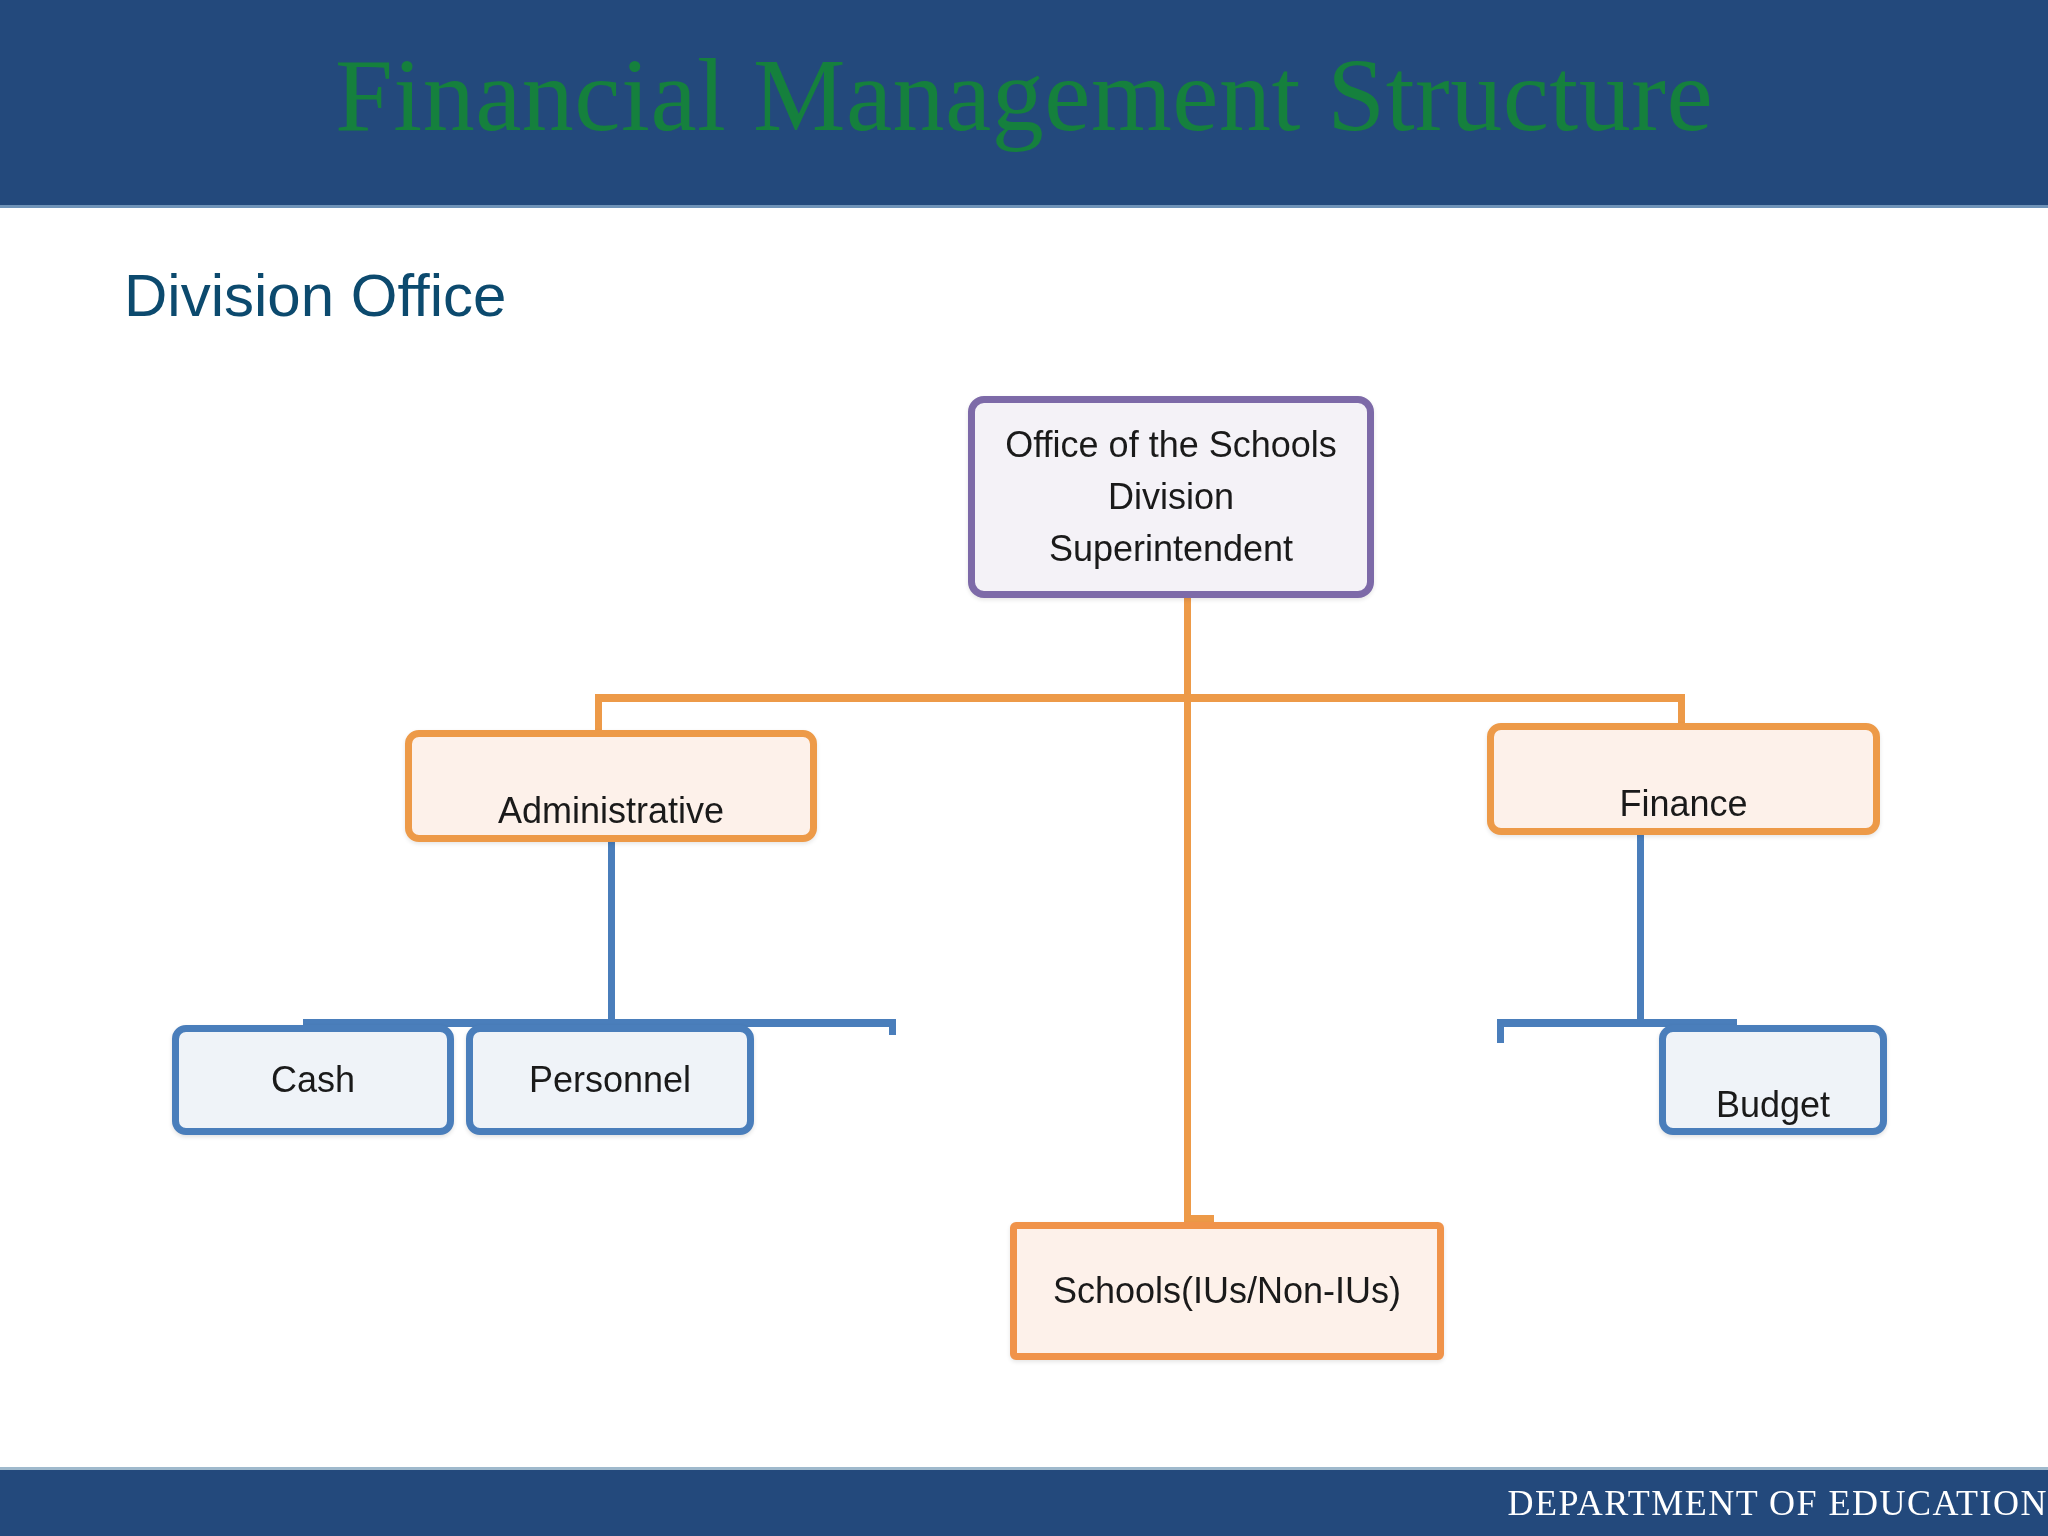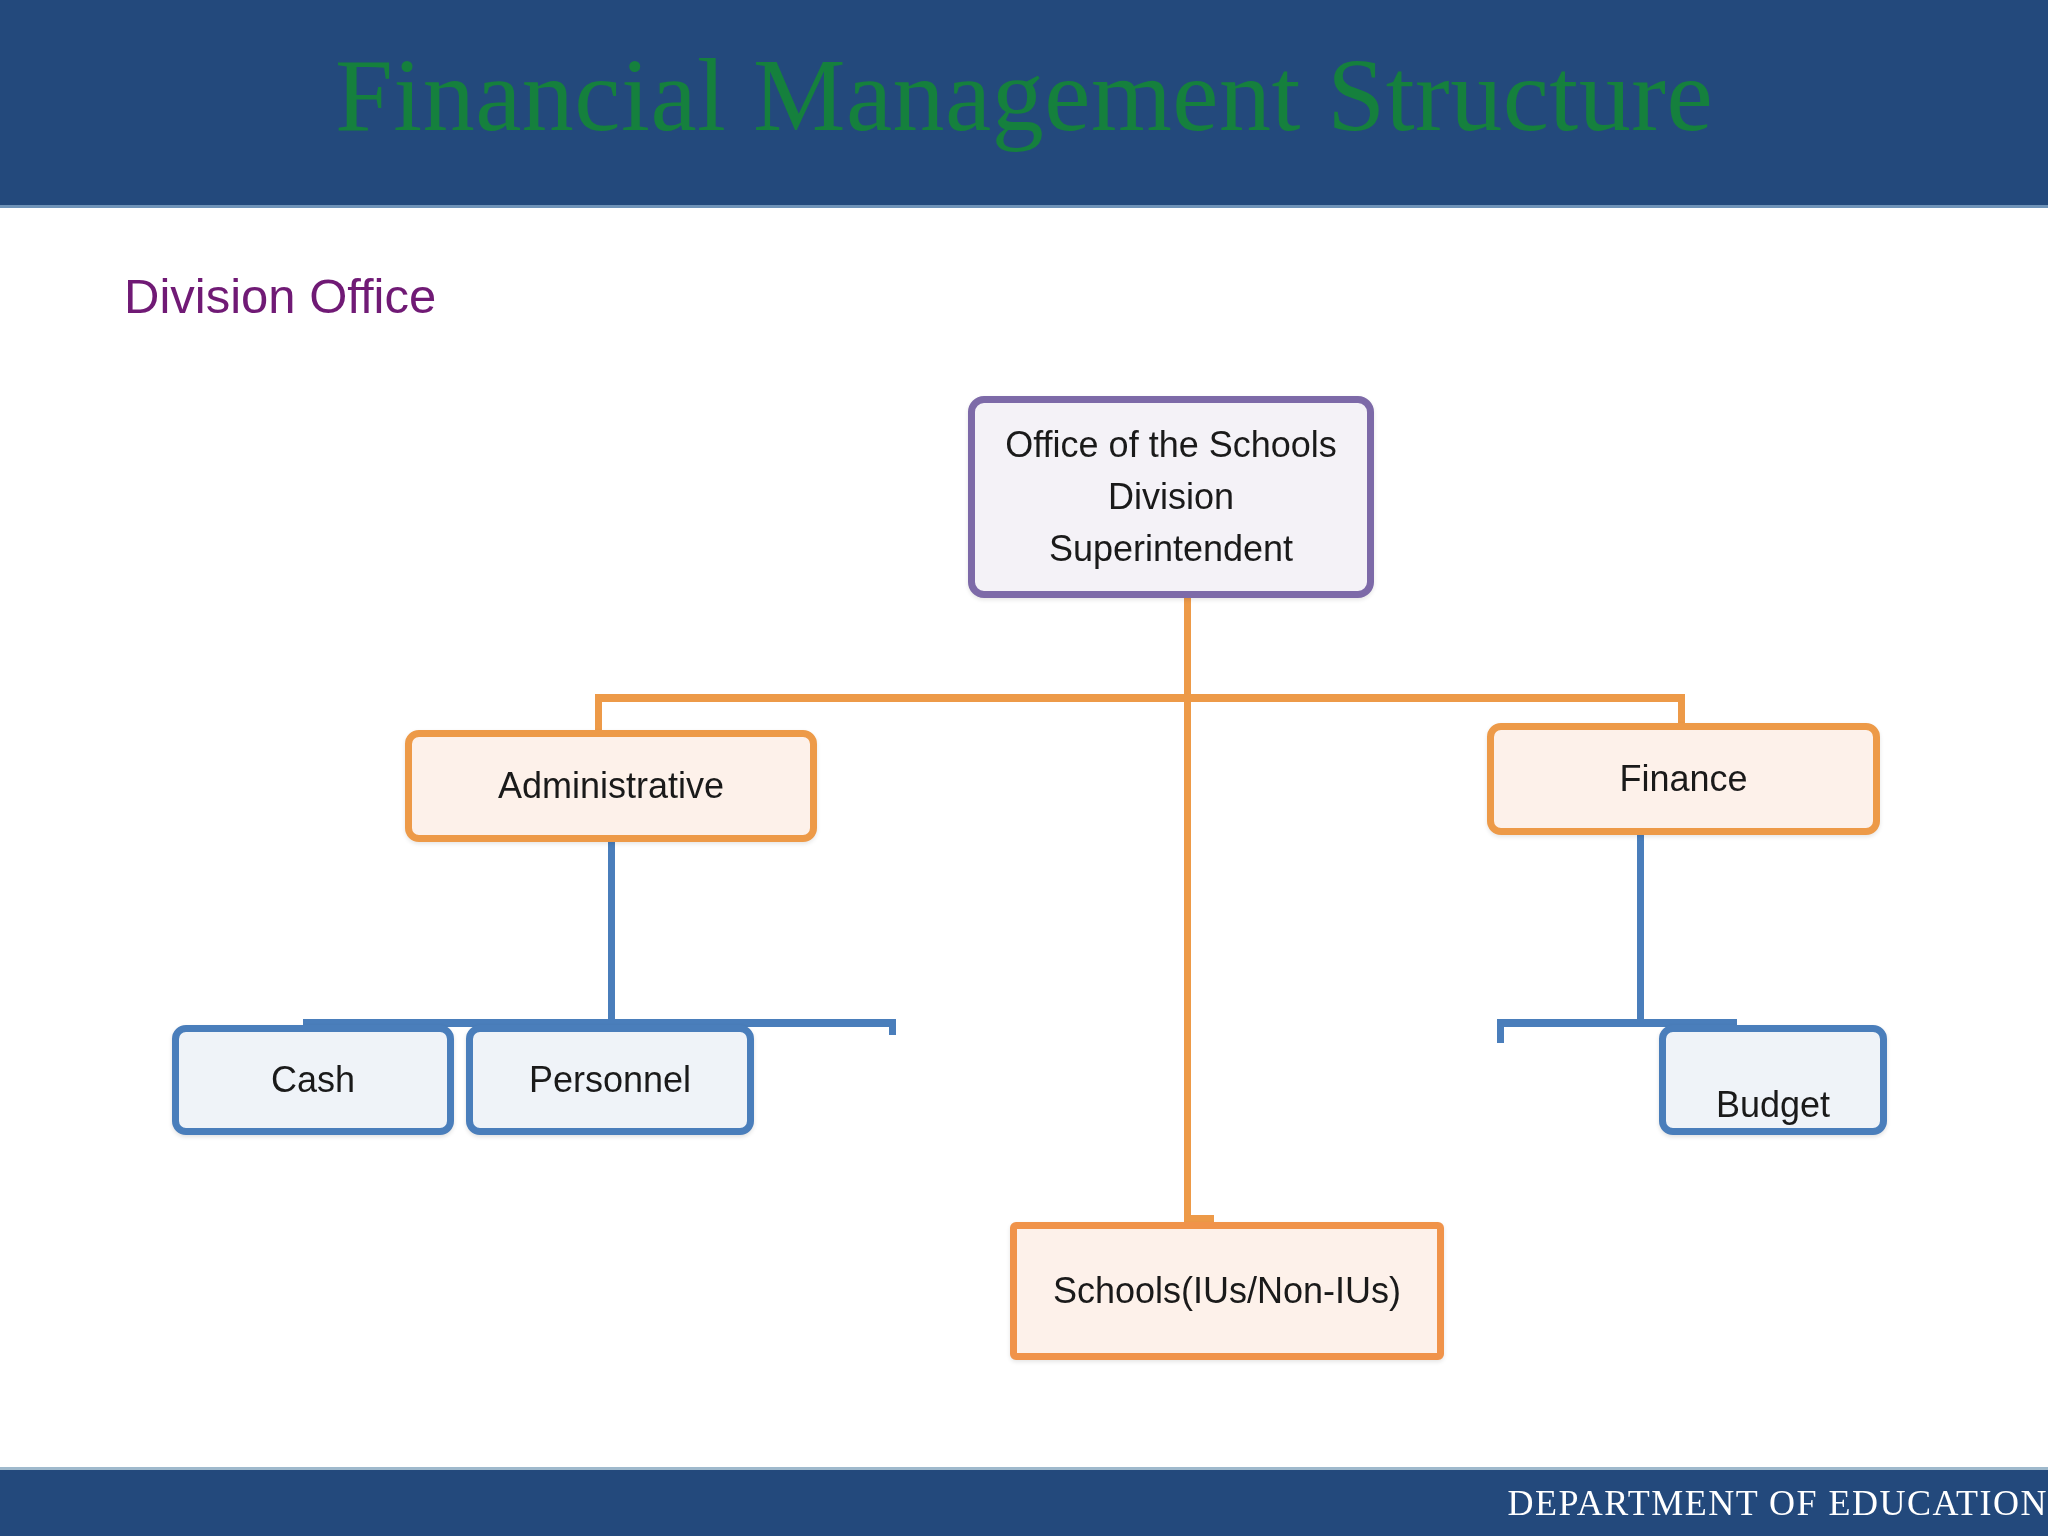--- a/index.html
+++ b/index.html
@@ -48,23 +48,23 @@
     font-weight: normal;
     letter-spacing: 0.5px;
     white-space: nowrap;
   }
 
   
   .subtitle {
     position: absolute;
     left: 124px;
     top: 250px;
-    color: #701a75;
+    color: #0c4a6e;
     font-family: "Liberation Sans", sans-serif;
-    font-size: 49px;
+    font-size: 60px;
     line-height: 92px;
     font-weight: normal;
     white-space: nowrap;
   }
 
   
   .footer-banner {
     position: absolute;
     left: 0;
     top: 1470px;
@@ -137,20 +137,21 @@
     line-height: 52px;
     box-shadow: 0 2px 4px rgba(0,0,0,0.10);
   }
   .node-branch {
     border: 7px solid #ed9a48;
     border-radius: 14px;
     background: #fdf1ea;
     font-size: 36px;
     line-height: 48px;
     box-shadow: 0 2px 4px rgba(0,0,0,0.10);
+    align-items: flex-end;
   }
   .node-leaf {
     border: 7px solid #4a7ebb;
     border-radius: 14px;
     background: #eff3f8;
     font-size: 36px;
     line-height: 46px;
     box-shadow: 0 2px 4px rgba(0,0,0,0.12);
   }
   .node-schools {

